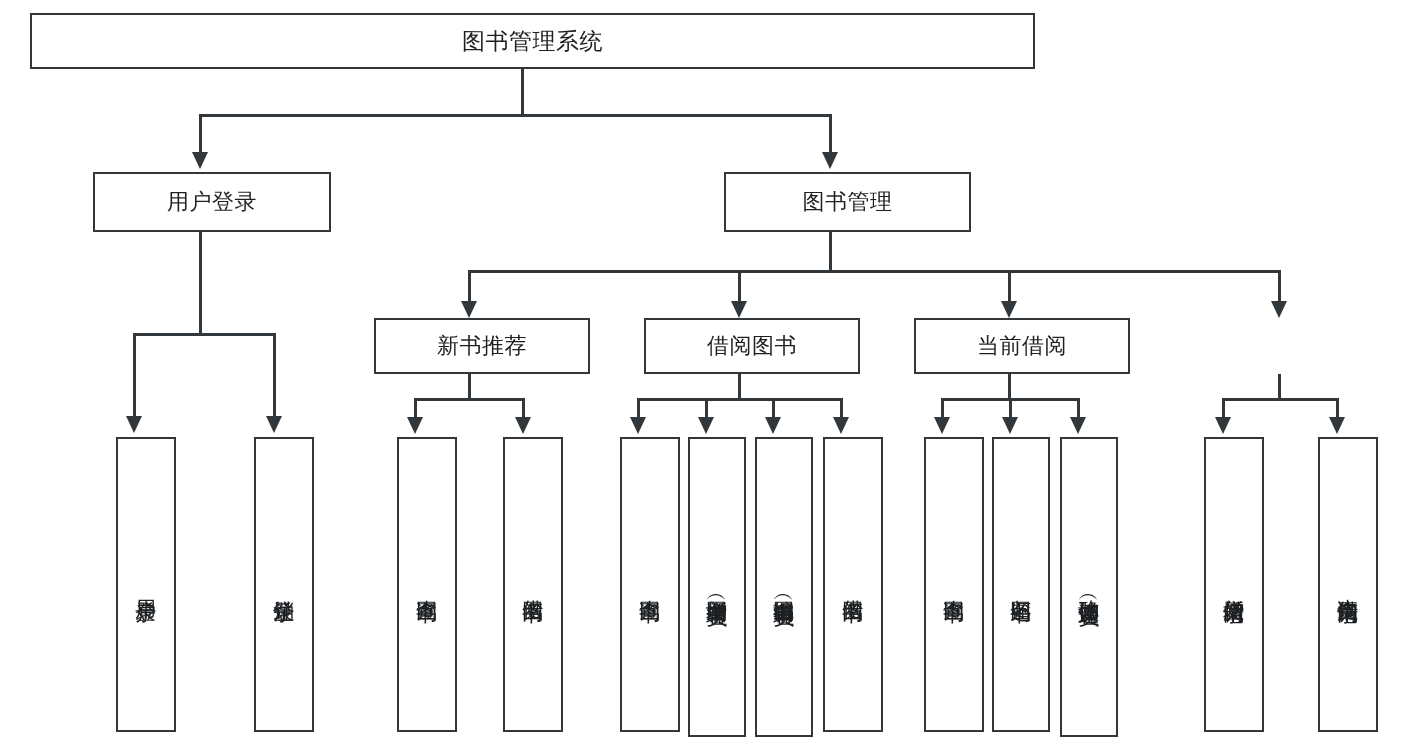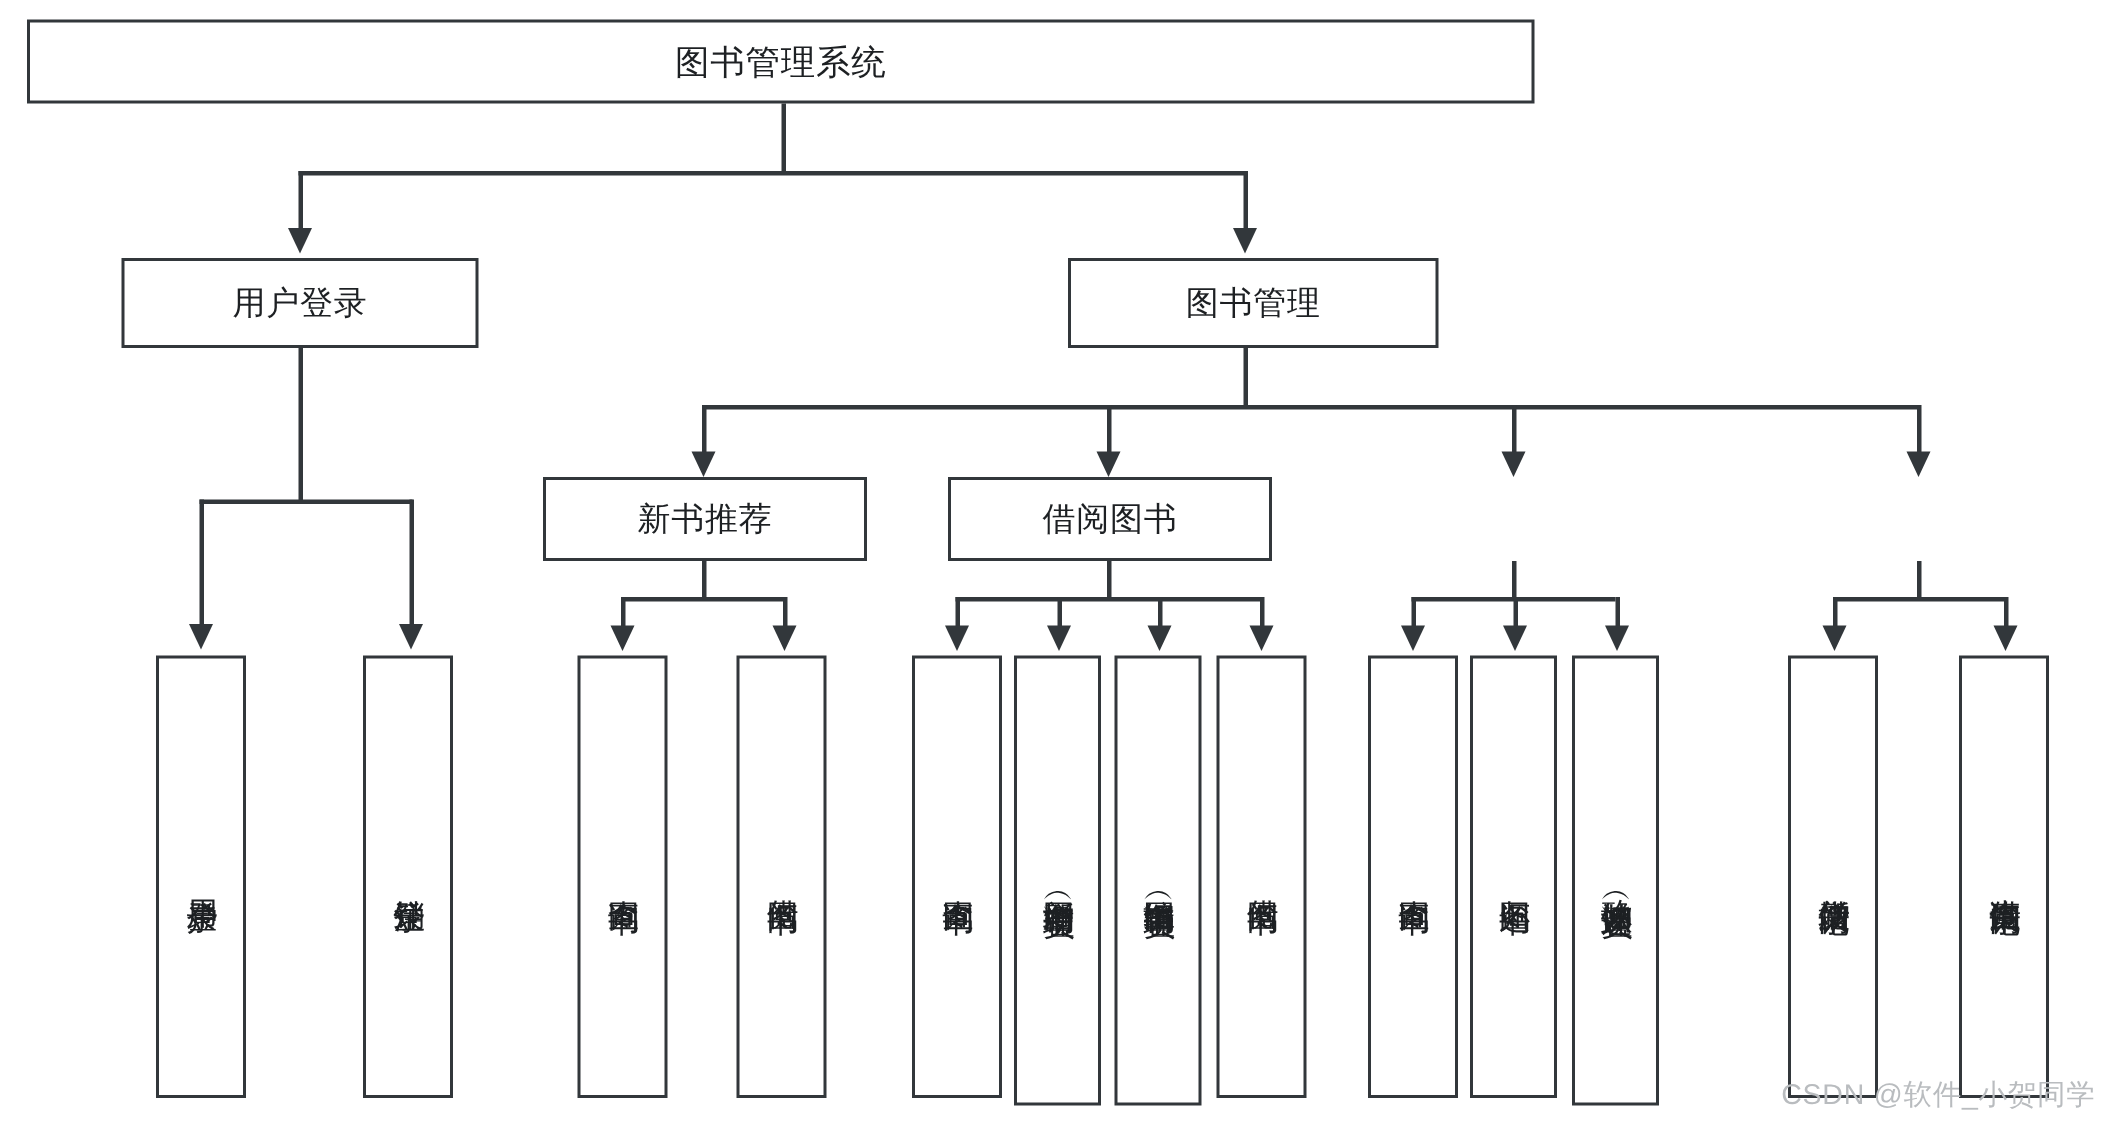--- a/index.html
+++ b/index.html
@@ -19,20 +19,21 @@
   }
   .node {
     position: absolute;
     box-sizing: border-box;
     border: 2.5px solid #32373b;
     background: #ffffff;
     display: flex;
     align-items: center;
     justify-content: center;
     color: #1d2023;
+    margin-left: 12px;
   }
   .node.h {
     font-size: 22px;
     letter-spacing: 0.5px;
     white-space: nowrap;
   }
   .node.root {
     font-size: 23px;
   }
   .node.leaf {
@@ -117,20 +118,23 @@
   <div class="arrow" style="left:1001px; top:301px;"></div>
   <div class="linev" style="left:1278px; top:270px; height:32px;"></div>
   <div class="arrow" style="left:1271px; top:301px;"></div>
 
   <div class="node h" style="left:362px; top:318px; width:216px; height:56px;">
     <span>新书推荐</span>
   </div>
   <div class="node h" style="left:632px; top:318px; width:216px; height:56px;">
     <span>借阅图书</span>
   </div>
+  <div class="node h" style="left:902px; top:318px; width:216px; height:56px;">
+    <span>当前借阅</span>
+  </div>
 
   <div class="linev" style="left:468px; top:374px; height:26px;"></div>
   <div class="lineh" style="left:414px; top:398px; width:108px;"></div>
   <div class="linev" style="left:414px; top:398px; height:20px;"></div>
   <div class="arrow" style="left:407px; top:417px;"></div>
   <div class="linev" style="left:522px; top:398px; height:20px;"></div>
   <div class="arrow" style="left:515px; top:417px;"></div>
 
   <div class="linev" style="left:738px; top:374px; height:26px;"></div>
   <div class="lineh" style="left:637px; top:398px; width:205px;"></div>
@@ -196,15 +200,14 @@
     <span class="vtxt">确认归还（管理员）</span>
   </div>
 
   <div class="node leaf" style="left:1192px; top:437px; width:60px; height:295px;">
     <span class="vtxt">新增借阅记录</span>
   </div>
   <div class="node leaf" style="left:1306px; top:437px; width:60px; height:295px;">
     <span class="vtxt">查询借阅记录</span>
   </div>
 
-  <div id="watermark">CSDN @软件_小贺同学</div>
 
 </div>
 
 </body></html>

